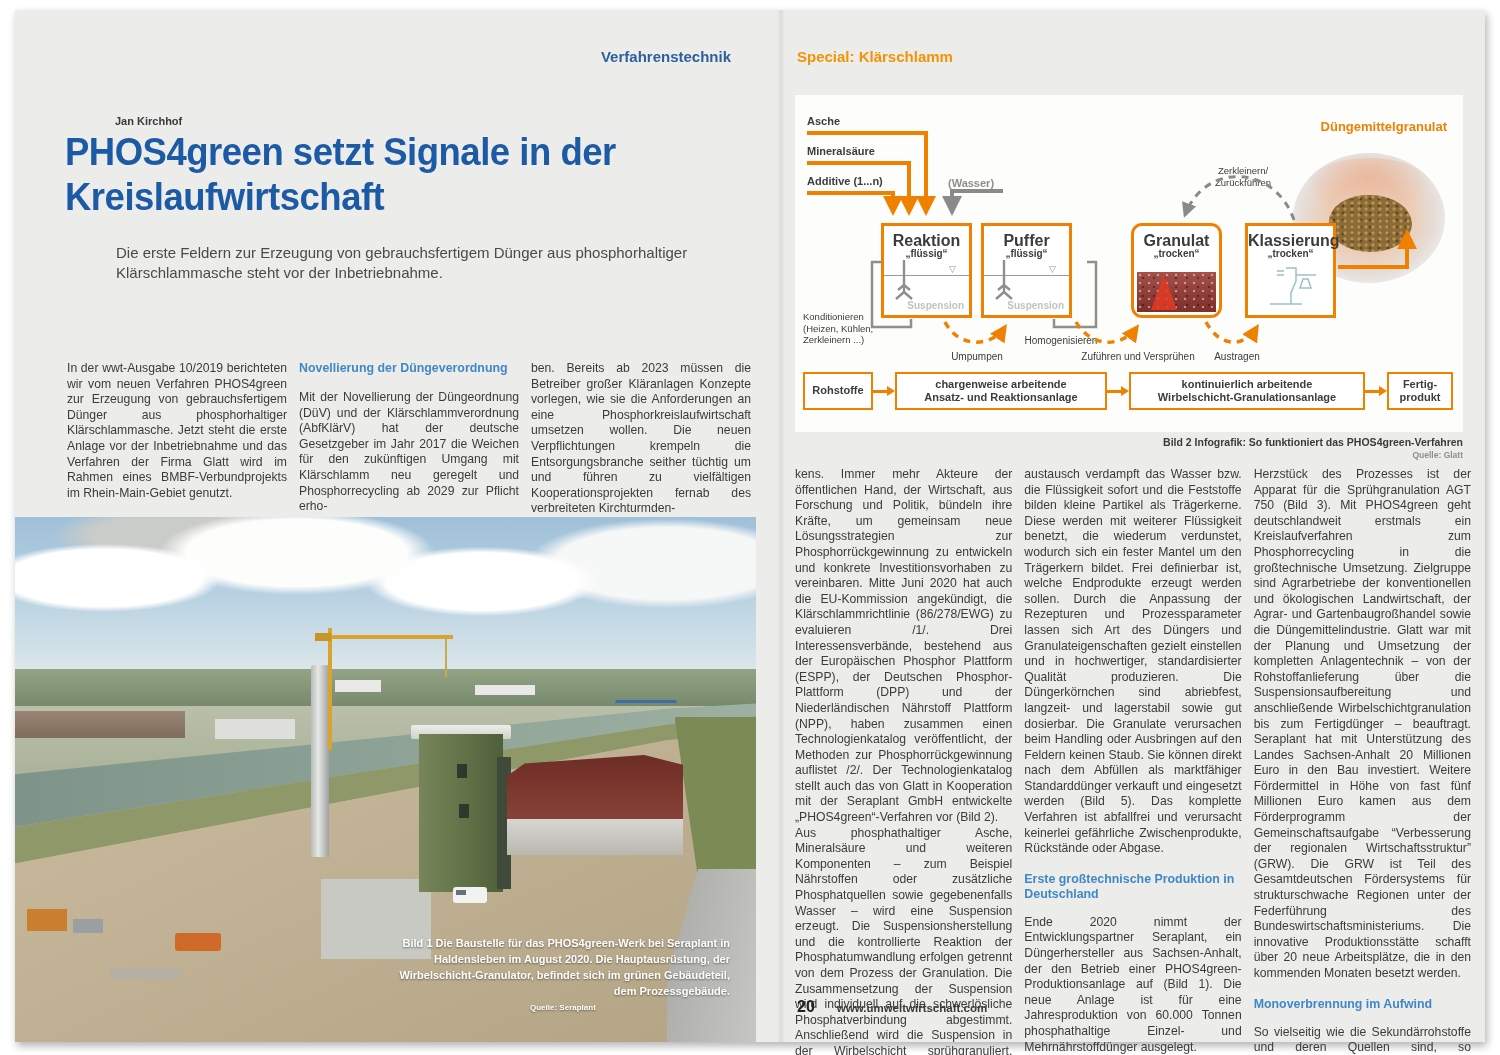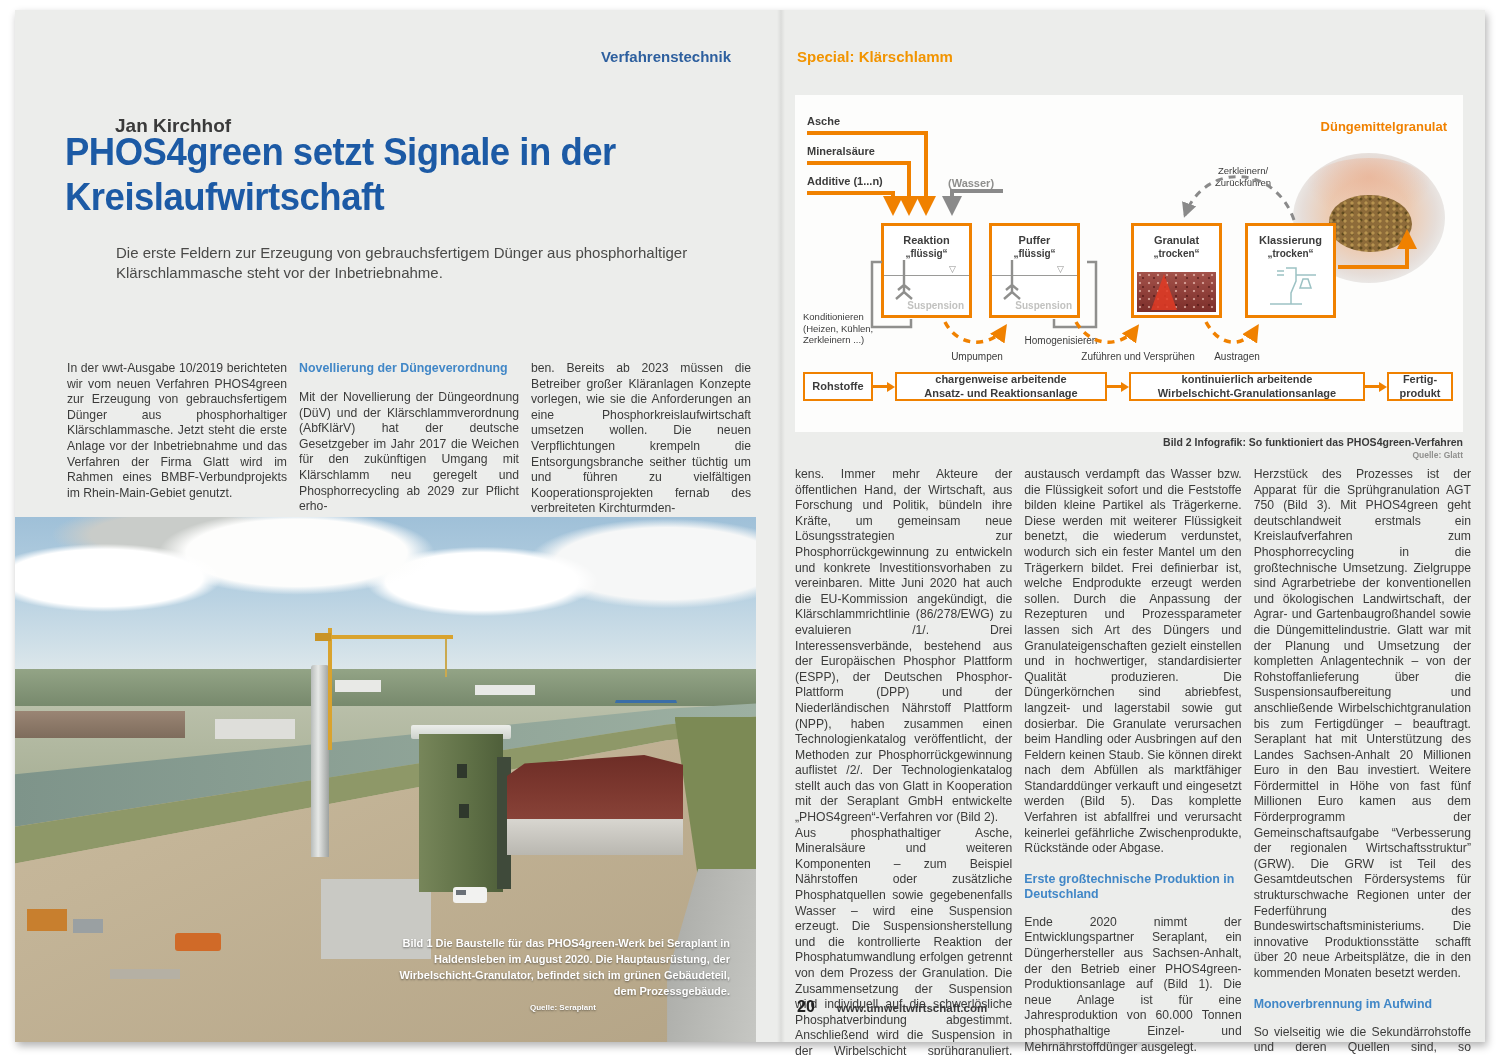--- a/index.html
+++ b/index.html
@@ -9,21 +9,21 @@
           box-shadow:2px 4px 8px rgba(0,0,0,.30);}
   .gutter{position:absolute;left:762px;top:0;width:8px;height:100%;
           background:linear-gradient(to right,rgba(0,0,0,0),rgba(0,0,0,.07),rgba(0,0,0,0));}
 
   
   .kicker{font-size:15px;font-weight:bold;}
   .kicker-left{position:absolute;left:465px;top:38px;width:251px;text-align:right;color:#2d5f9e;}
   .kicker-right{position:absolute;left:782px;top:38px;color:#f29400;text-align:right;}
 
   
-  .author{position:absolute;left:100px;top:105px;font-size:19px;font-weight:bold;color:#3a3a3a;}
+  .author{position:absolute;left:100px;top:105px;font-size:11px;font-weight:bold;color:#3a3a3a;}
   .title{position:absolute;left:50px;top:120px;width:700px;margin:0;font-size:38px;line-height:45px;
          font-weight:bold;color:#1c5aa5;letter-spacing:-.5px;white-space:pre-line;
          transform:scaleX(.96);transform-origin:left top;}
   .standfirst{position:absolute;left:101px;top:233px;width:610px;font-size:15px;line-height:20px;
               color:#4a4a48;white-space:pre-line;}
 
   
   .cols{position:absolute;display:flex;gap:12px;}
   .cols-left{left:52px;top:351px;width:684px;}
   .cols-right{left:780px;top:457px;width:676px;}
@@ -47,22 +47,22 @@
   .kond{position:absolute;left:8px;top:216px;width:95px;font-size:9.5px;line-height:11.5px;
         color:#3c3c3c;white-space:pre-line;}
   .flabel{position:absolute;font-size:10px;color:#3c3c3c;text-align:center;}
   .fl0{left:140px;top:256px;width:84px;}
   .fl1{left:220px;top:240px;width:92px;}
   .fl2{left:281px;top:256px;width:124px;}
   .fl3{left:410px;top:256px;width:64px;}
 
   .pbox{position:absolute;top:128px;width:91px;height:95px;border:3px solid #f08100;background:#fff;
         box-sizing:border-box;text-align:center;}
-  .pb0{left:86px;}.pb1{left:194px;}.pb2{left:336px;}.pb3{left:450px;}
-  .pbox .bt{display:block;margin-top:8px;font-size:11px;font-weight:bold;color:#3c3c3c;line-height:13px;}
+  .pb0{left:86px;}.pb1{left:186px;}.pb2{left:336px;border-radius:11px;}.pb3{left:450px;}
+  .pbox .bt{display:block;margin-top:8px;font-size:16px;font-weight:bold;color:#3c3c3c;line-height:13px;}
   .pbox .bs{display:block;font-size:10px;font-weight:bold;color:#3c3c3c;line-height:13px;}
   .liquid{position:absolute;left:0;right:0;top:49px;border-top:1.5px solid #9a9a98;}
   .agit{position:absolute;left:10px;top:34px;width:20px;height:44px;}
   .lvl{position:absolute;right:13px;top:38px;font-size:9px;color:#8f8f8d;}
   .susp{position:absolute;right:5px;bottom:4px;font-size:10px;font-weight:bold;color:#c2c2c0;}
   .granimg{position:absolute;left:3px;right:3px;bottom:3px;height:40px;
            background:linear-gradient(#a3524a,#7c2e2a);overflow:hidden;}
   .granimg::before{content:"";position:absolute;inset:0;
     background-image:radial-gradient(circle at 3px 3px,rgba(255,220,210,.55) 1px,transparent 1.6px),
                      radial-gradient(circle at 6px 6px,rgba(60,10,10,.5) 1px,transparent 1.6px);
@@ -74,21 +74,21 @@
   .hand{position:absolute;left:498px;top:58px;width:152px;height:130px;border-radius:50%;
         background:radial-gradient(ellipse at 50% 48%,#f1d5c0 0%,#ecccb4 38%,#e6ddd8 62%,#eef2f3 80%,rgba(255,255,255,0) 95%);}
   .hand::before{content:"";position:absolute;left:8%;top:4%;width:84%;height:48%;border-radius:50%;
         background:radial-gradient(ellipse at 50% 30%,rgba(233,178,150,.75),rgba(233,178,150,0) 70%);}
   .pile{position:absolute;left:24%;top:32%;width:54%;height:44%;border-radius:48% 52% 50% 50%;
         background-color:#8d6b39;
         background-image:radial-gradient(circle at 2px 2px,#b6934f 1.3px,transparent 1.9px),
                          radial-gradient(circle at 5px 4px,#5f4a1f 1.2px,transparent 1.8px);
         background-size:7px 6px,9px 7px;}
 
-  .bottomrow{position:absolute;left:8px;right:10px;top:277px;height:29px;display:flex;align-items:stretch;}
+  .bottomrow{position:absolute;left:8px;right:10px;top:277px;height:38px;display:flex;align-items:stretch;}
   .brbox{border:2.5px solid #f08100;background:#fff;box-sizing:border-box;display:flex;align-items:center;
          justify-content:center;text-align:center;font-size:11px;font-weight:600;color:#3c3c3c;
          line-height:13.5px;white-space:pre-line;padding:0 4px;}
   .br0{width:70px;}.br1{flex:1.0;}.br2{flex:1.12;}.br3{width:66px;}
   .flow-arrow{width:22px;position:relative;flex:none;}
   .flow-arrow::before{content:"";position:absolute;left:0;right:6px;top:50%;margin-top:-1.5px;height:3px;background:#f08100;}
   .flow-arrow::after{content:"";position:absolute;right:0;top:50%;margin-top:-5px;border-left:8px solid #f08100;
                      border-top:5px solid transparent;border-bottom:5px solid transparent;}
 
   .figcap{position:absolute;left:780px;top:426px;width:668px;text-align:right;}

